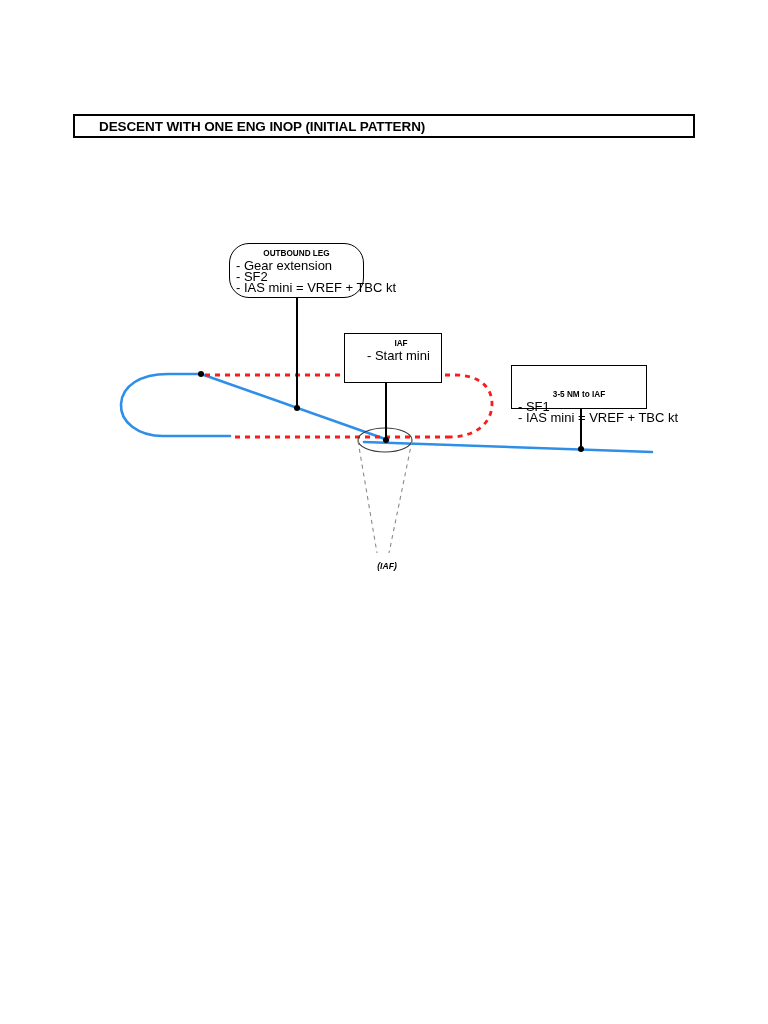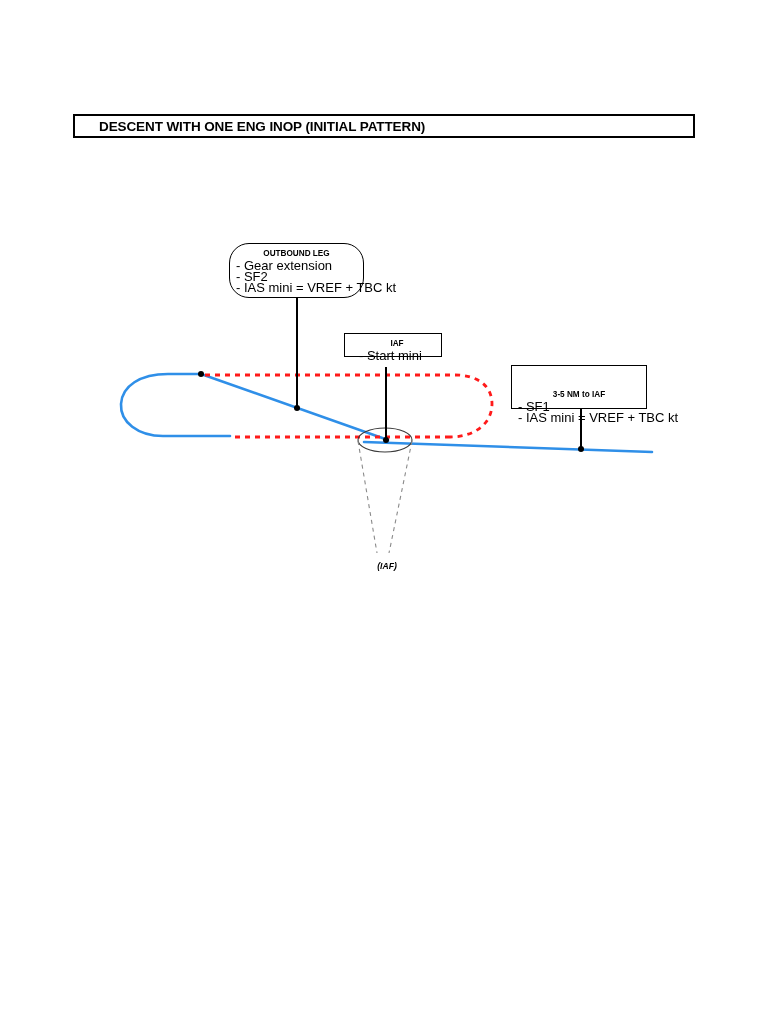--- a/index.html
+++ b/index.html
@@ -70,22 +70,22 @@
     padding: 5px 0 0 0;
     border-radius: 20px;
   }
   #callout-outbound .callout-line { padding-left: 6px; line-height: 11.2px; }
   #callout-outbound .callout-title { margin-bottom: 2px; }
 
   #callout-iaf {
     left: 344px;
     top: 333px;
     width: 98px;
-    height: 24px;
-    padding: 5px 0 0 8px;
+    height: 50px;
+    padding: 5px 0 0 16px;
   }
   #callout-iaf .callout-line { padding-left: 6px; line-height: 11.2px; }
   #callout-iaf .callout-title { margin-bottom: 2px; }
 
   #callout-distance {
     left: 511px;
     top: 365px;
     width: 136px;
     height: 44px;
     padding: 24px 0 0 0;

